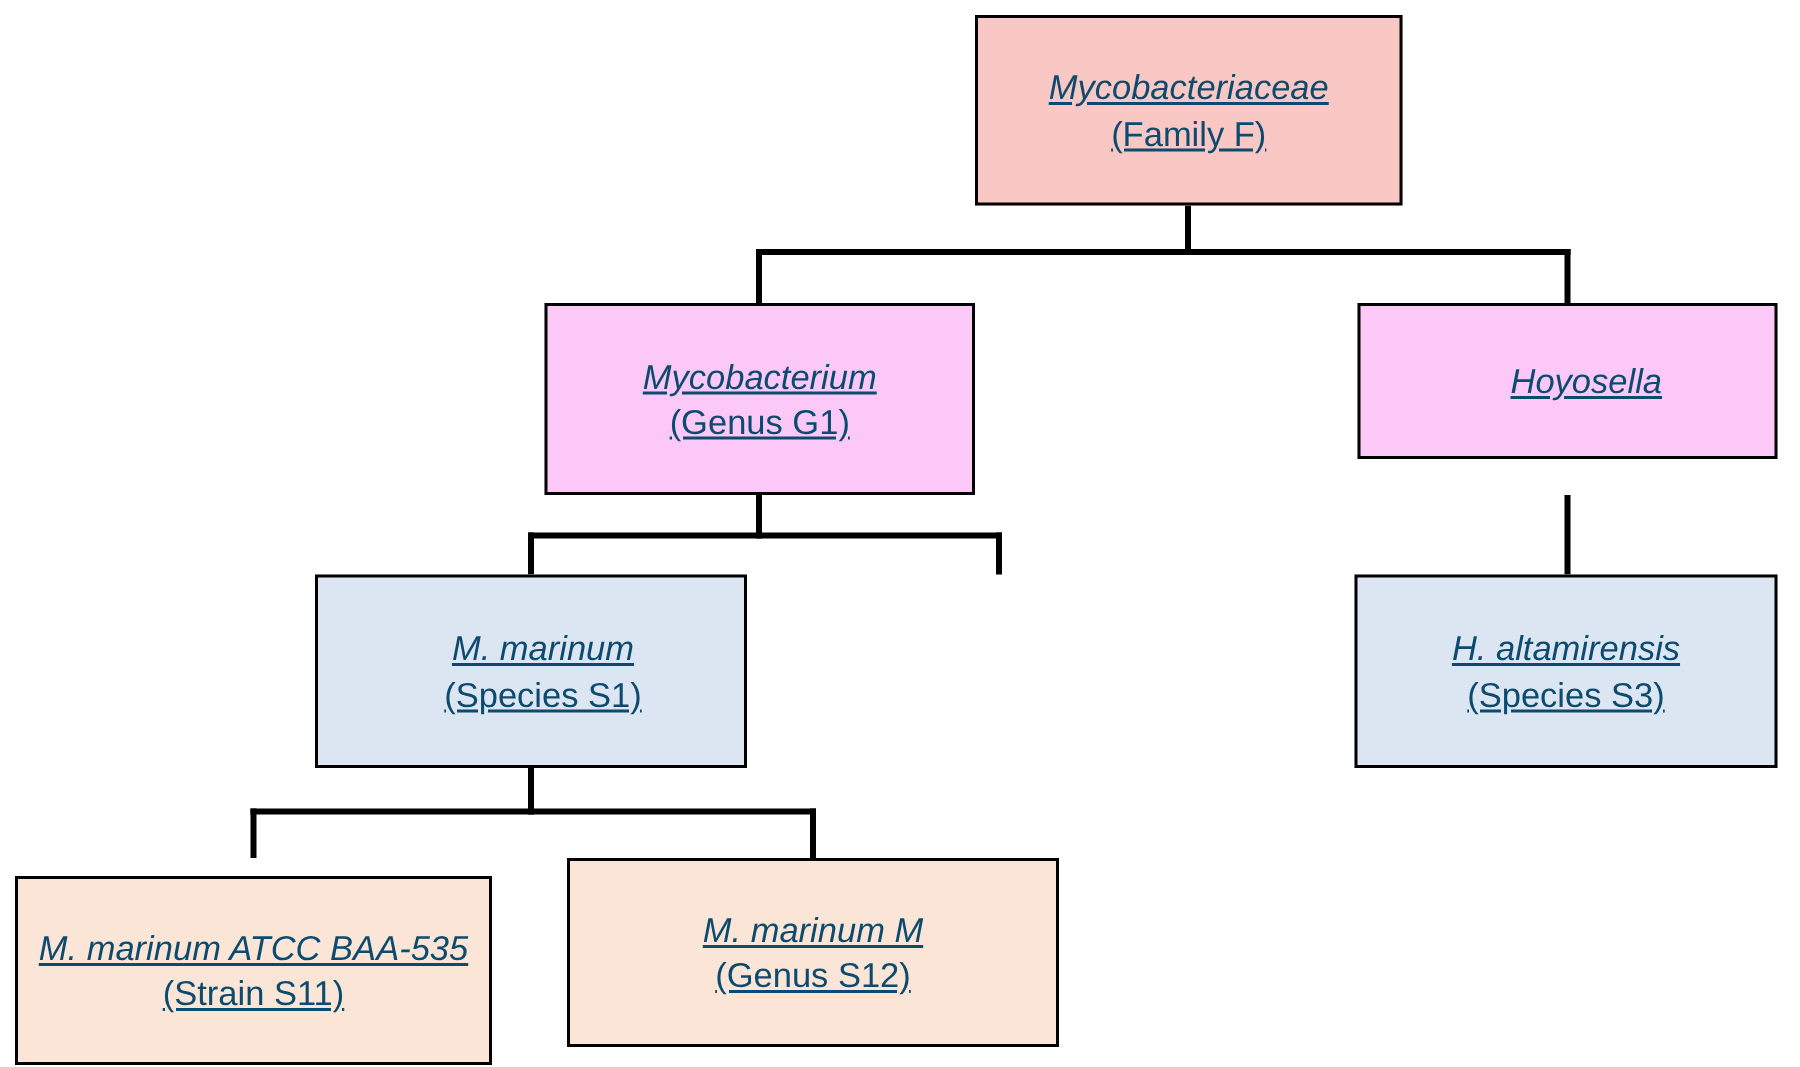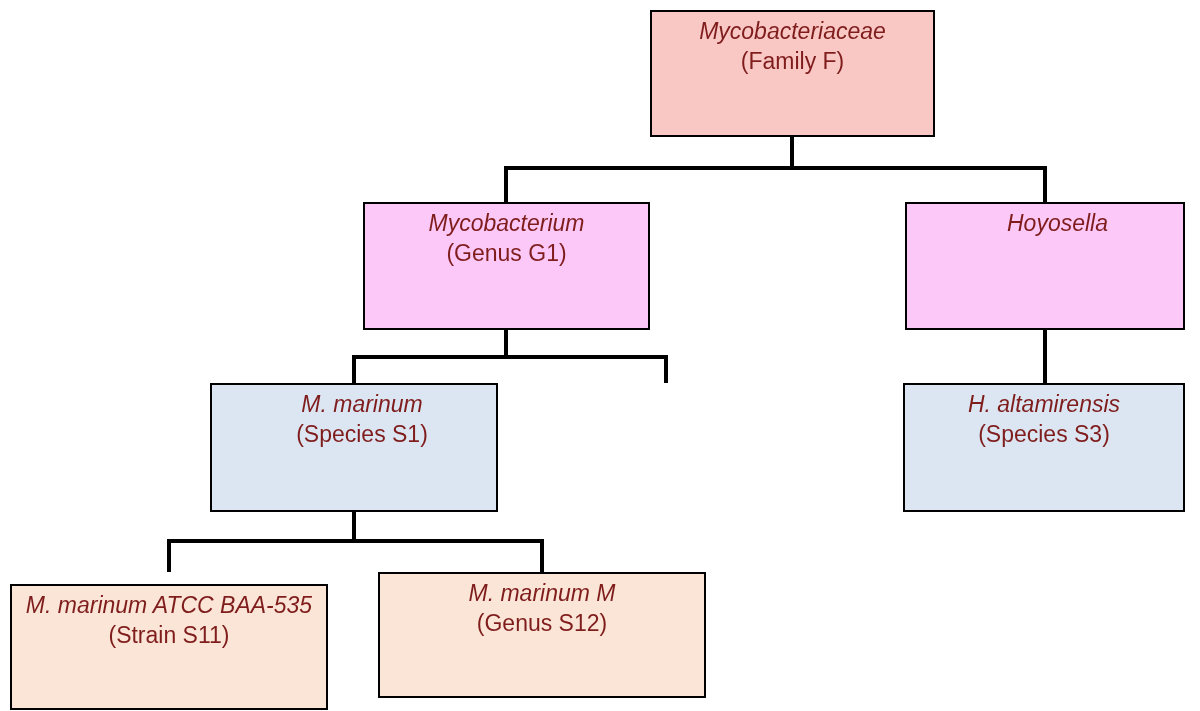--- a/index.html
+++ b/index.html
@@ -15,33 +15,35 @@
     background: #ffffff;
     overflow: hidden;
   }
   .node {
     position: absolute;
     box-sizing: border-box;
     border: 2px solid #000000;
     display: flex;
     flex-direction: column;
     align-items: center;
+    justify-content: center;
     text-align: center;
-    color: #7f1d1d;
+    color: #0c4a6e;
     font-size: 23px;
     line-height: 1.32;
     padding: 4px 8px;
+    text-decoration: underline;
   }
   .node .name { font-style: italic; white-space: nowrap; }
   .node .rank { font-style: normal; white-space: nowrap; }
 
   
   .family   { left: 650px; top: 10px;  width: 285px; height: 127px; }
   .genus1   { left: 363px; top: 202px; width: 287px; height: 128px; }
-  .genus2   { left: 905px; top: 202px; width: 280px; height: 128px; padding-left: 33px; }
+  .genus2   { left: 905px; top: 202px; width: 280px; height: 104px; padding-left: 33px; }
   .species1 { left: 210px; top: 383px; width: 288px; height: 129px; }
   .species2 { left: 522px; top: 383px; width: 288px; height: 129px; }
   .species3 { left: 903px; top: 383px; width: 282px; height: 129px; }
   .strain1  { left: 10px;  top: 572px; width: 318px; height: 126px; }
   .strain2  { left: 378px; top: 572px; width: 328px; height: 126px; }
 
   .line {
     position: absolute;
     background: #000000;
   }

